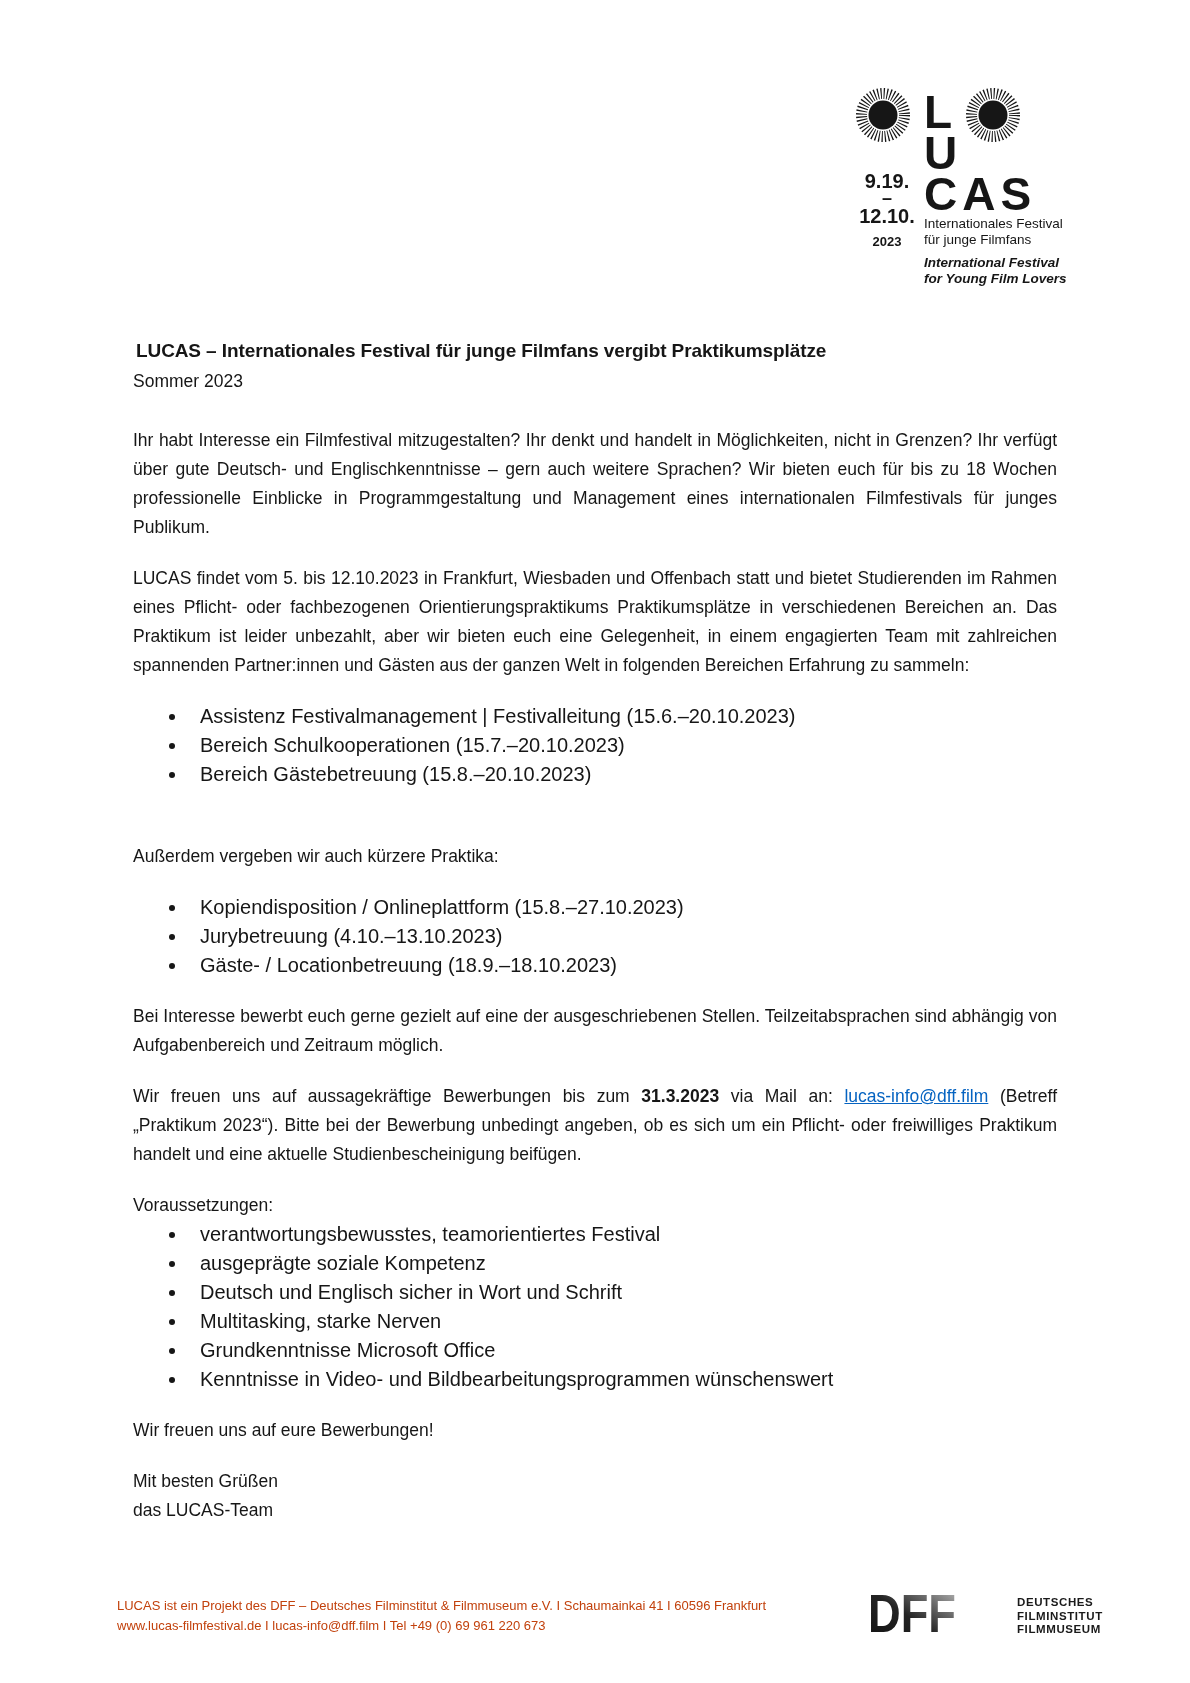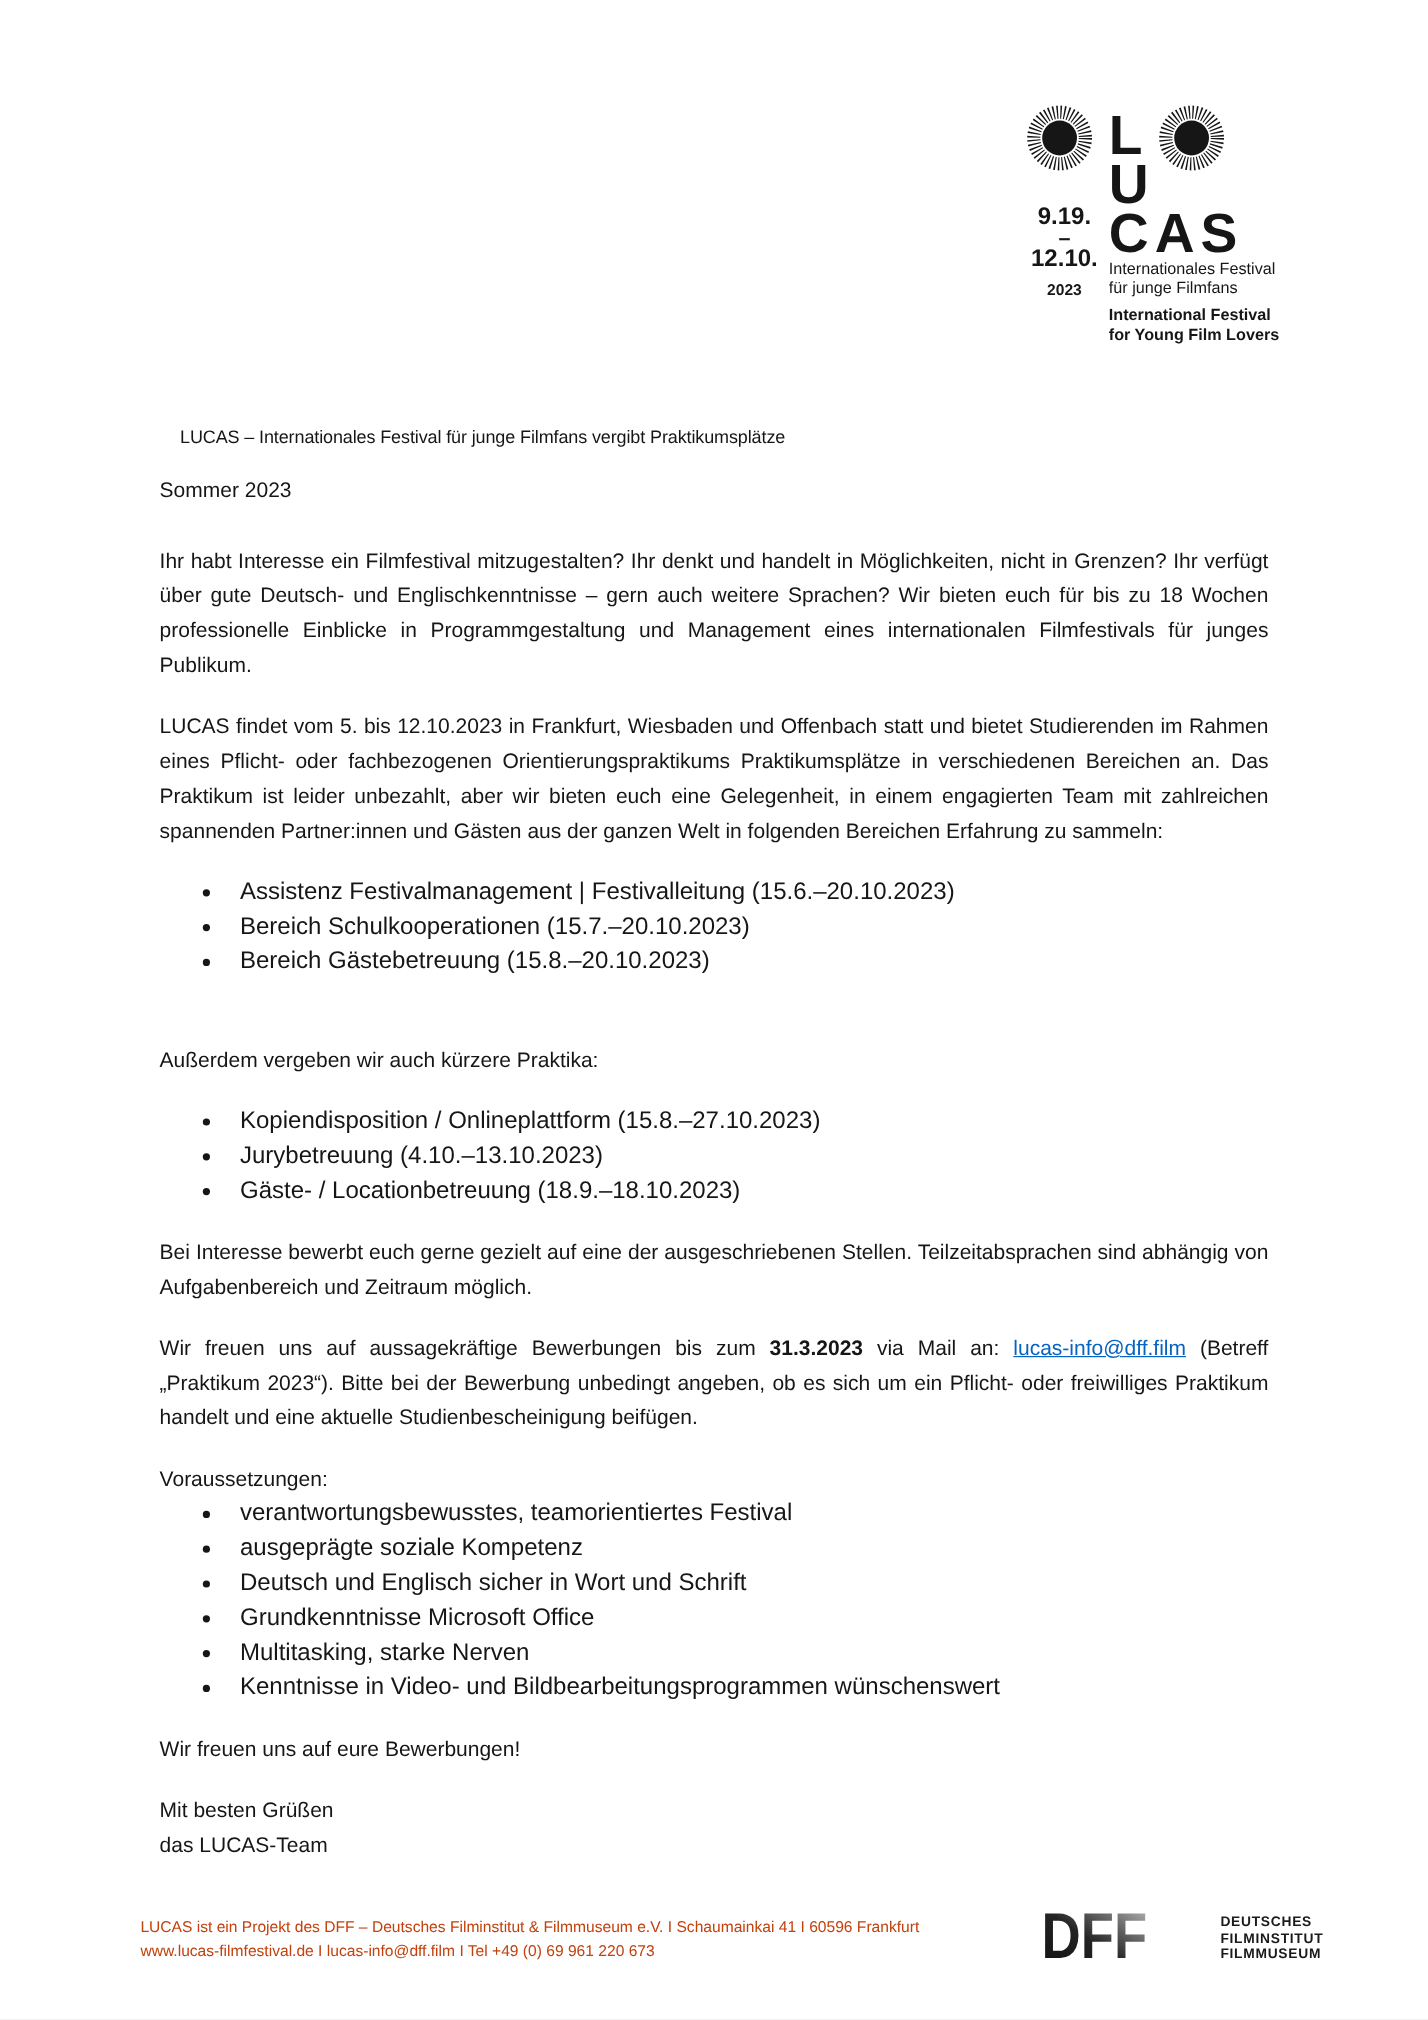--- a/index.html
+++ b/index.html
@@ -28,25 +28,25 @@
   .logo-cas { top:85px; letter-spacing:5px; }
   .logo-dates {
     position:absolute; left:6px; top:84px; width:62px;
     text-align:center; font-weight:700; color:#161616;
   }
   .logo-date-line { font-size:20px; line-height:22px; }
   .logo-date-dash { font-size:18px; line-height:13px; font-weight:700; }
   .logo-year { font-size:13px; line-height:16px; margin-top:7px; font-weight:700; }
   .logo-name { position:absolute; left:74px; top:130px; color:#161616; }
   .logo-name-de { font-weight:400; font-size:13.5px; line-height:16px; }
-  .logo-name-en { font-weight:700; font-size:13.5px; line-height:15.5px; margin-top:7px; }
+  .logo-name-en { font-weight:700; font-style:italic; font-size:13.5px; line-height:15.5px; margin-top:7px; }
 
   
   .content { position:absolute; left:133px; top:336px; width:924px; }
-  .doc-title { font-size:15px; font-weight:400; line-height:24px; margin:17px; letter-spacing:-0.1px; }
+  .doc-title { font-size:19px; font-weight:700; line-height:24px; margin:3px; letter-spacing:-0.1px; }
   .doc-subtitle { font-size:17.5px; line-height:29px; margin:4px 0 0 0; }
   .content p { font-size:17.5px; line-height:29px; margin:22px 0 0 0; }
   .content p.justified { text-align:justify; }
   .first-para { margin-top:30px !important; }
   ul.doc-list { list-style:none; margin:22px 0 0 0; padding:0 0 0 67px; }
   ul.doc-list li { position:relative; font-size:20px; line-height:29px; }
   ul.doc-list li::before {
     content:""; position:absolute; left:-31px; top:12px;
     width:6px; height:6px; border-radius:50%; background:#161616;
   }
@@ -129,22 +129,22 @@
     <p class="justified">Bei Interesse bewerbt euch gerne gezielt auf eine der ausgeschriebenen Stellen. Teilzeitabsprachen sind abhängig von Aufgabenbereich und Zeitraum möglich.</p>
 
     <p class="justified"><span>Wir freuen uns auf aussagekräftige Bewerbungen bis zum </span><strong>31.3.2023</strong><span> via Mail an: </span><a class="email-link">lucas-info@dff.film</a><span> (Betreff „Praktikum 2023“). Bitte bei der Bewerbung unbedingt angeben, ob es sich um ein Pflicht- oder freiwilliges Praktikum handelt und eine aktuelle Studienbescheinigung beifügen.</span></p>
 
     <p>Voraussetzungen:</p>
 
     <ul class="doc-list req-list">
       <li>verantwortungsbewusstes, teamorientiertes Festival</li>
       <li>ausgeprägte soziale Kompetenz</li>
       <li>Deutsch und Englisch sicher in Wort und Schrift</li>
+      <li>Multitasking, starke Nerven</li>
       <li>Grundkenntnisse Microsoft Office</li>
-      <li>Multitasking, starke Nerven</li>
       <li>Kenntnisse in Video- und Bildbearbeitungsprogrammen wünschenswert</li>
     </ul>
 
     <p>Wir freuen uns auf eure Bewerbungen!</p>
 
     <div class="closing-block">
       <div>Mit besten Grüßen</div>
       <div>das LUCAS-Team</div>
     </div>
   </div>

